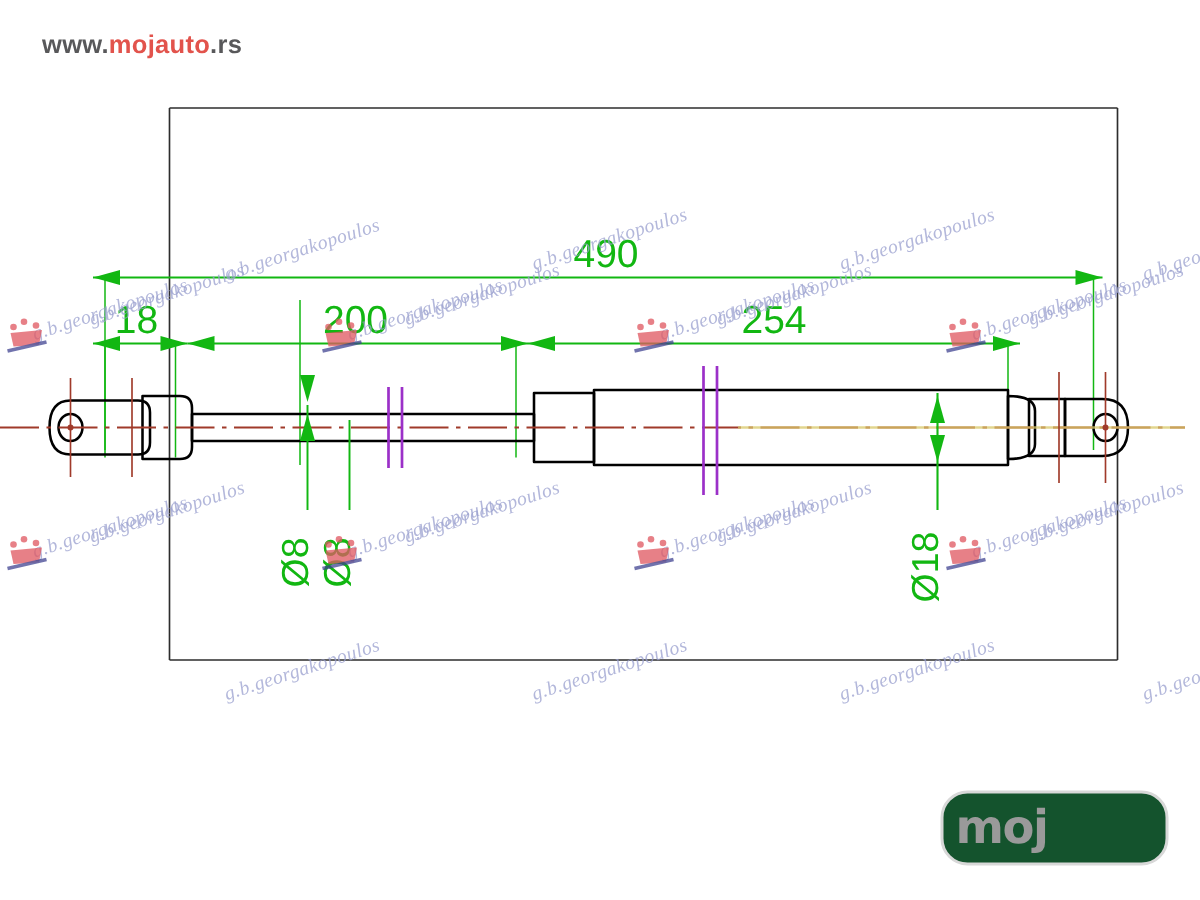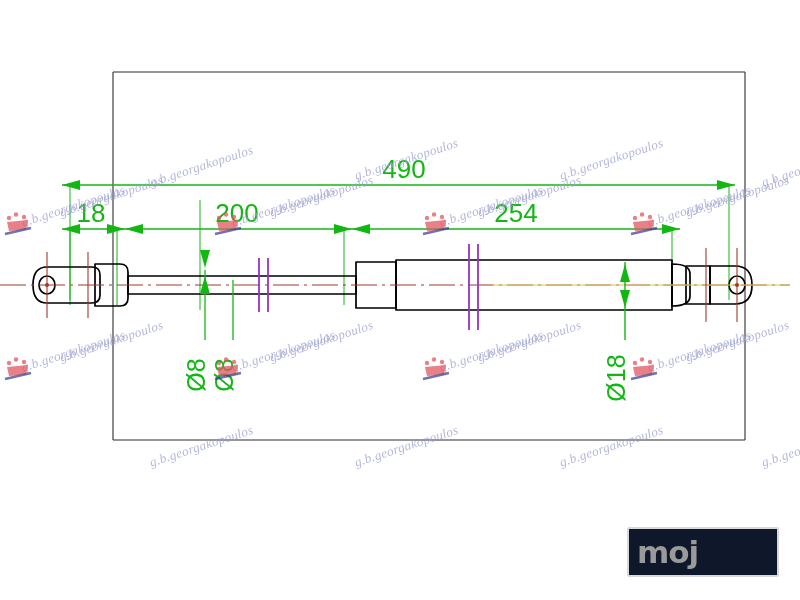--- a/index.html
+++ b/index.html
@@ -41,22 +41,22 @@
   .wm-crown{
     position:absolute;
     pointer-events:none;
     opacity:.85;
   }
 
   
   .logo{
     position:absolute;left:627px;top:527px;
     width:152px;height:50px;
-    border:2px solid #d8d8d8;border-radius:2px;
-    background:#0f172a;
+    border:2px solid #d8d8d8;border-radius:18px;
+    background:#14532d;
     box-sizing:border-box;
     overflow:hidden;
     display:flex;align-items:stretch;
   }
   .logo .moj{
     display:flex;align-items:center;justify-content:center;
     padding:0 6px 0 8px;
     color:#9a9a9a;
     font-family:"DejaVu Sans", sans-serif;
     font-weight:bold;font-size:31px;line-height:1;
@@ -70,20 +70,23 @@
     font-family:"DejaVu Sans", sans-serif;
     font-weight:bold;font-size:31px;line-height:1;
     letter-spacing:-1px;
   }
 </style>
 </head>
 <body>
 
 <div id="stage">
 
+  <div class="brand">
+    <span class="w">www.</span><span class="m">mojauto</span><span class="rs">.rs</span>
+  </div>
 
   <svg id="drawing" width="800" height="600" viewBox="0 0 800 600">
 
     <g>
       <line x1="113" y1="72" x2="113" y2="440" stroke="#2d2d2d" stroke-width="1.1"></line>
       <line x1="745" y1="72" x2="745" y2="440" stroke="#2d2d2d" stroke-width="1.1"></line>
       <line x1="113" y1="72" x2="745" y2="72" stroke="#2d2d2d" stroke-width="1.1"></line>
       <line x1="113" y1="440" x2="745" y2="440" stroke="#2d2d2d" stroke-width="1.1"></line>
     </g>
 

